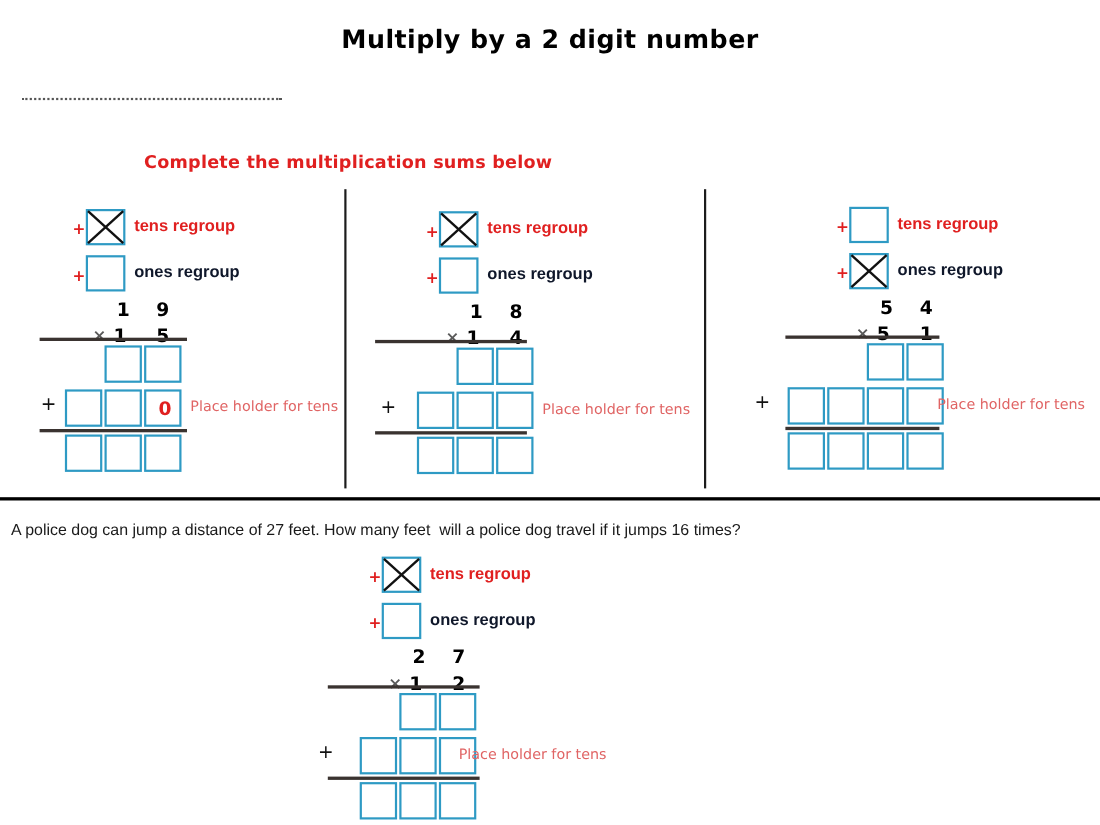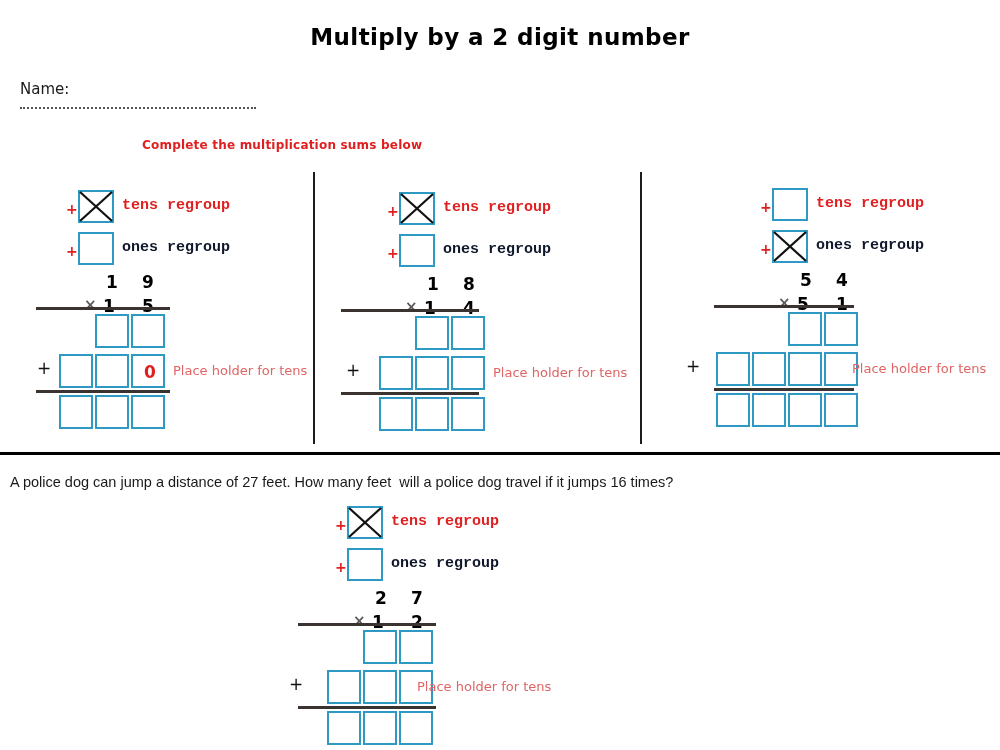--- a/index.html
+++ b/index.html
@@ -46,25 +46,24 @@
     width: 236px;
     height: 0;
     border-bottom: 2px dotted #555555;
   }
 
   .instruction {
     position: absolute;
     top: 138px;
     left: 131px;
     font-family: "DejaVu Sans", sans-serif;
-    font-size: 12px;
+    font-size: 16px;
     font-weight: bold;
     color: #e02020;
     letter-spacing: 0.2px;
-    margin-left: 11px;
   }
 
   
   .v-divider {
     position: absolute;
     top: 172px;
     width: 2px;
     height: 272px;
     background: #1c1c1c;
   }
@@ -111,21 +110,21 @@
   }
   .rg-cell .x-mark {
     position: absolute;
     left: -2px;
     top: -2px;
     width: 36px;
     height: 33px;
   }
   .rg-label {
     position: absolute;
-    font-family: Liberation Mono, monospace;
+    font-family: Liberation Sans, sans-serif;
     font-size: 15px;
     font-weight: bold;
     white-space: nowrap;
   }
   .rg-label.tens { color: #e02020; }
   .rg-label.ones { color: #0f172a; }
 
   .digits-row {
     position: relative;
     height: 24px;
@@ -199,21 +198,20 @@
     color: #1a1a1a;
     white-space: pre;
   }
 </style>
 </head>
 <body>
 
 <div class="page-title">Multiply by a 2 digit number</div>
 
 <div class="name-block">
-  <div class="name-label">Name:</div>
   <div class="name-rule"></div>
 </div>
 
 <div class="instruction">Complete the multiplication sums below</div>
 
 <div class="v-divider d1"></div>
 <div class="v-divider d2"></div>
 <div class="h-divider"></div>
 
 <div id="problem-area">

